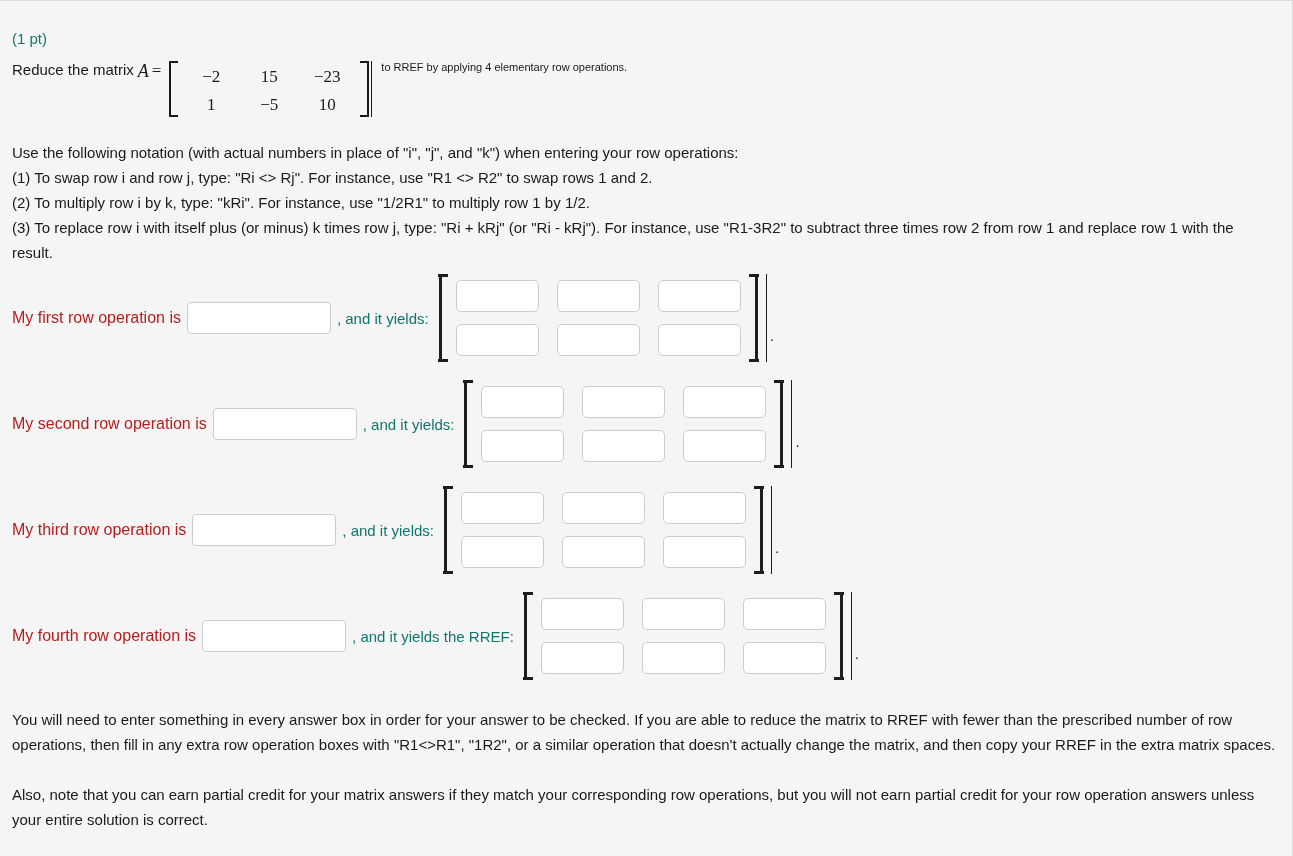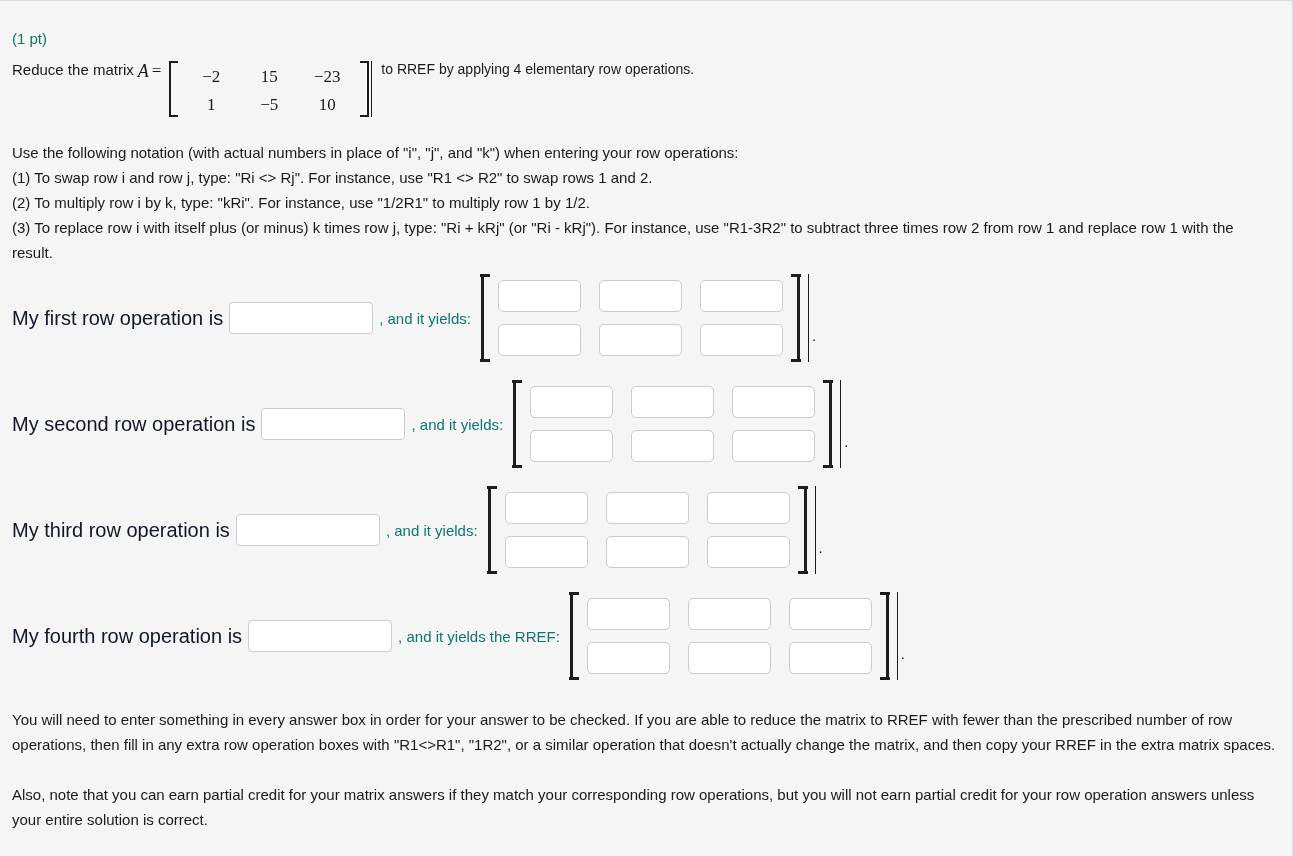--- a/index.html
+++ b/index.html
@@ -99,41 +99,41 @@
     padding: 1px 9px;
     line-height: 26px;
     font-size: 17px;
   }
   .augbar {
     width: 1px;
     background: #1a1a1a;
     margin-left: 2px;
     align-self: stretch;
   }
-  .tail-text { padding-left: 7px; font-size: 14px; }
+  .tail-text { padding-left: 7px; font-size: 11px; }
 
   
   .notation {
     margin-top: 23px;
     font-size: 15px;
     color: #1a1a1a;
     line-height: 25px;
     max-width: 1262px;
   }
   .notation div { margin: 0; }
 
   
   .oprow {
     display: flex;
     align-items: center;
     height: 106px;
   }
   .oprow .label {
-    font-size: 20px;
-    color: #0f172a;
+    font-size: 16px;
+    color: #b91c1c;
     white-space: nowrap;
   }
   .txtbox {
     height: 32px;
     background: #ffffff;
     border: 1px solid #cccccc;
     border-radius: 4px;
     box-sizing: border-box;
     margin: 0 6px;
     font-family: "Liberation Sans", sans-serif;

